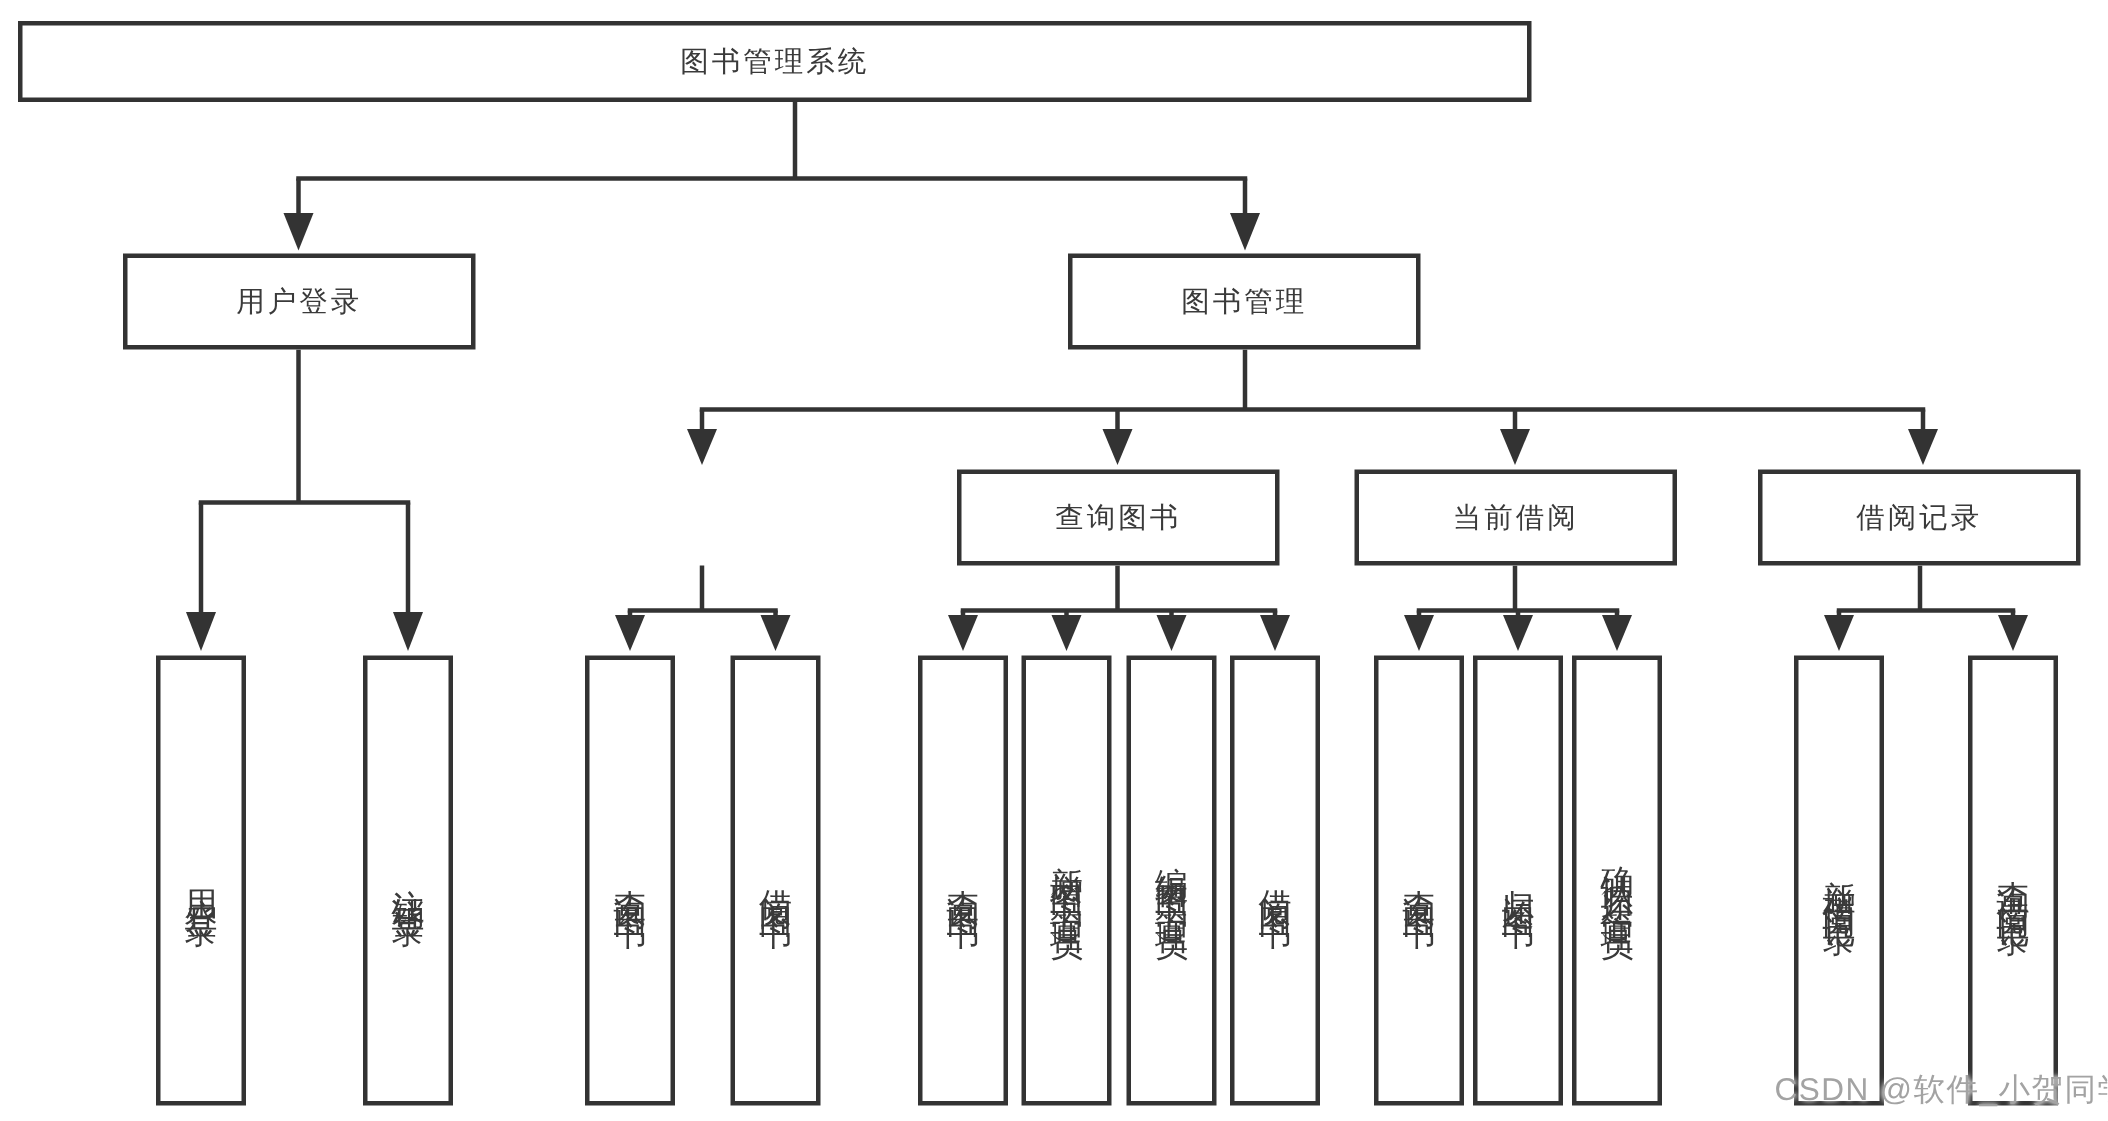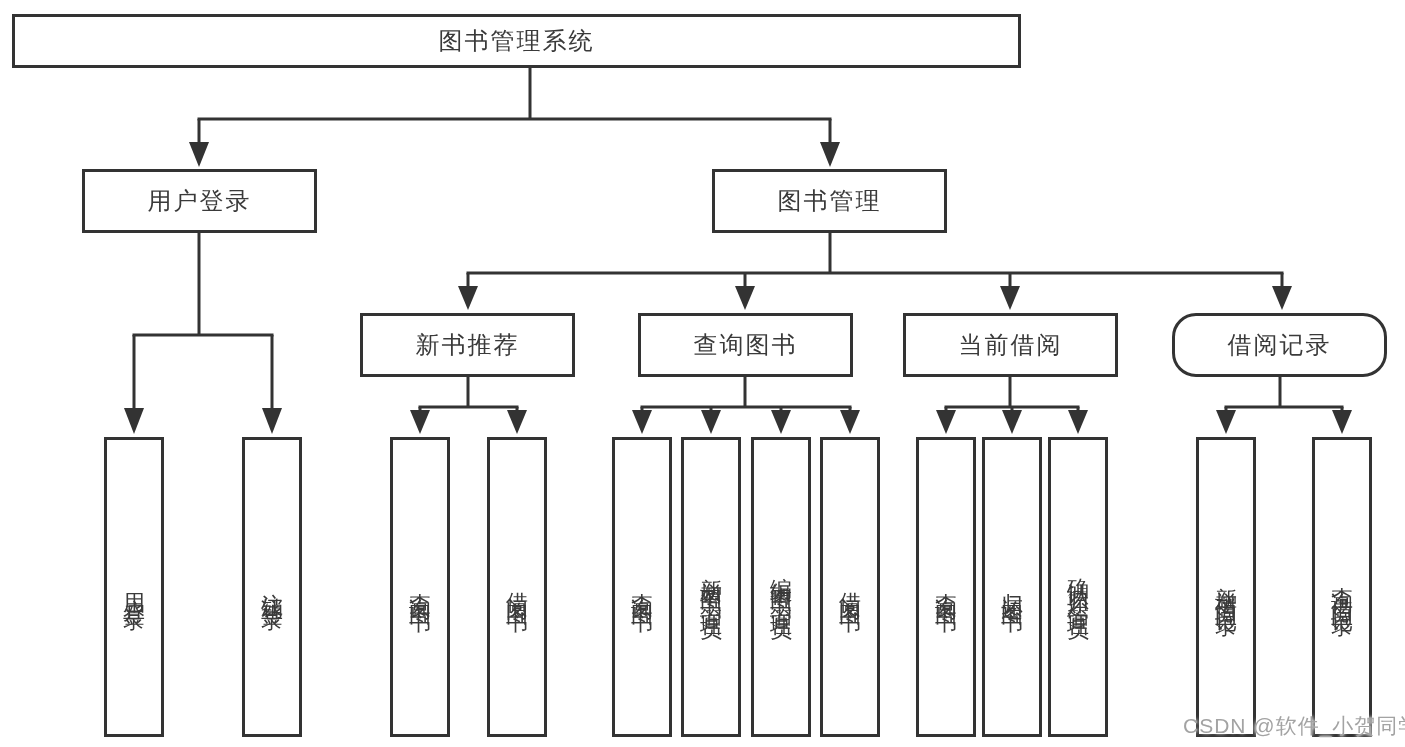--- a/index.html
+++ b/index.html
@@ -25,21 +25,21 @@
   #wires polygon { fill: #333333; stroke: none; }
   .node {
     position: absolute;
     box-sizing: border-box;
     border: 3px solid #333333;
     background: #ffffff;
     display: flex;
     align-items: center;
     justify-content: center;
     color: #3a3a3a;
-    font-size: 24px;
+    font-size: 19px;
     letter-spacing: 2px;
     text-align: center;
   }
   .node-root   { left: 12px;  top: 14px;  width: 1009px; height: 54px; }
   .node-l2     { top: 169px; width: 235px; height: 64px; }
   .node-l3     { top: 313px; width: 215px; height: 64px; }
   .leaf {
     top: 437px;
     width: 60px;
     height: 300px;
@@ -146,30 +146,27 @@
     <span>图书管理系统</span>
   </div>
 
   <div class="node node-l2" style="left:82px;">
     <span>用户登录</span>
   </div>
   <div class="node node-l2" style="left:712px;">
     <span>图书管理</span>
   </div>
 
-  <div class="node node-l3" style="left:360px;">
-    <span>新书推荐</span>
-  </div>
   <div class="node node-l3" style="left:638px;">
     <span>查询图书</span>
   </div>
   <div class="node node-l3" style="left:903px;text-align:center;">
     <span>当前借阅</span>
   </div>
-  <div class="node node-l3" style="left:1172px;border-radius:24px;">
+  <div class="node node-l3" style="left:1172px;">
     <span>借阅记录</span>
   </div>
 
   <div class="node leaf" style="left:104px;">
     <span>用户登录</span>
   </div>
   <div class="node leaf" style="left:242px;">
     <span>注销登录</span>
   </div>
 

